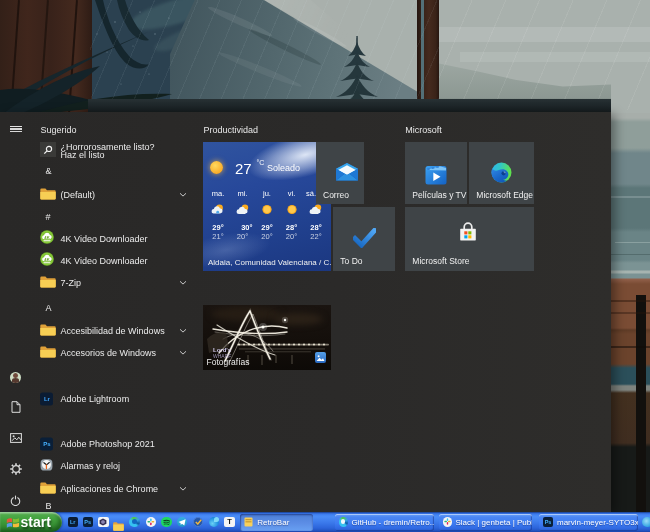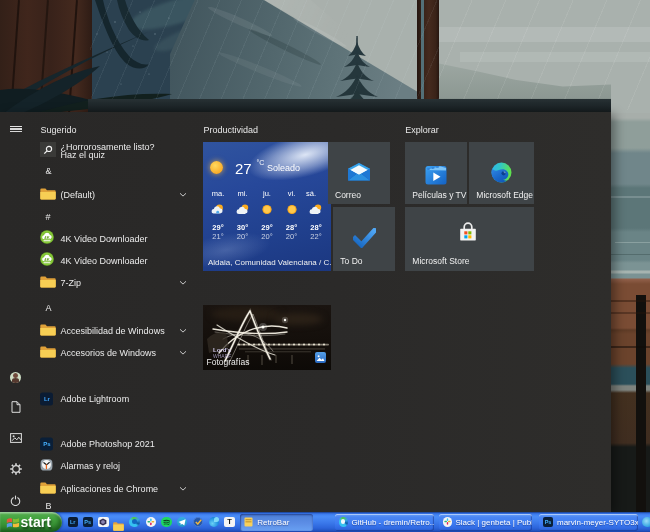--- a/index.html
+++ b/index.html
@@ -132,21 +132,21 @@
     </svg>
 
   <div class="a" style="left:40.4px;top:12.7px;font-size:9px;color:#e8e8e8">Sugerido</div>
   <div class="a" style="left:40.4px;top:30px;width:15.3px;height:15.3px;background:#3a3a38">
     <svg class="a" style="left:2.6px;top:2.6px" width="10" height="10" viewBox="0 0 10 10">
         <circle cx="6" cy="3.9" r="2.6" stroke="#f2f2f2" stroke-width="1.2" fill="none"></circle>
         <line x1="4" y1="5.9" x2="1.3" y2="8.6" stroke="#f2f2f2" stroke-width="1.3"></line>
       </svg>
   </div>
   <div class="a" style="left:60.6px;top:29.6px;font-size:9px;color:#ebebeb;white-space:nowrap">¿Horrorosamente listo?</div>
-    <div class="a" style="left:60.6px;top:38.4px;font-size:9px;color:#ebebeb">Haz el quiz</div>
+    <div class="a" style="left:60.6px;top:38.4px;font-size:9px;color:#ebebeb">Haz el listo</div>
 
   <div class="hdr" style="top:54.1px">&amp;</div>
   <div class="it" style="top:74.6px">
       <span class="ic"><svg width="16" height="12" viewBox="0 0 16 12">
           <path d="M.3 1.8 Q.3 .5 1.5 .5 H5.4 L7 2.2 H14.6 Q15.7 2.2 15.7 3.3 V10.4 Q15.7 11.5 14.6 11.5 H1.4 Q.3 11.5 .3 10.4 Z" fill="#dfa139"></path>
           <path d="M.3 3.9 H15.7 V10.4 Q15.7 11.5 14.6 11.5 H1.4 Q.3 11.5 .3 10.4 Z" fill="#f7ce54"></path>
         </svg></span>
       <span class="tx">(Default)</span>
       <svg class="chev" width="8" height="5" viewBox="0 0 8 5">
         <path d="M1 .8 L4 3.6 L7 .8" stroke="#c8c8c8" stroke-width="1" fill="none"></path>
@@ -227,21 +227,21 @@
           <path d="M.3 3.9 H15.7 V10.4 Q15.7 11.5 14.6 11.5 H1.4 Q.3 11.5 .3 10.4 Z" fill="#f7ce54"></path>
         </svg></span>
       <span class="tx">Aplicaciones de Chrome</span>
       <svg class="chev" width="8" height="5" viewBox="0 0 8 5">
         <path d="M1 .8 L4 3.6 L7 .8" stroke="#c8c8c8" stroke-width="1" fill="none"></path>
       </svg>
     </div>
   <div class="hdr" style="top:389px">B</div>
 
   <div class="a" style="left:203.5px;top:12.7px;font-size:9px;color:#e8e8e8">Productividad</div>
-  <div class="a" style="left:405.3px;top:12.7px;font-size:9px;color:#e8e8e8">Explorar</div>
+  <div class="a" style="left:405.3px;top:12.7px;font-size:9px;color:#e8e8e8">Microsoft</div>
 
   <div class="tile" id="tw" style="overflow:hidden;left:203px;top:30.3px;width:128px;height:128.5px;background:linear-gradient(165deg,#30549f 0%,#27489a 35%,#21418f 65%,#1b3780 100%)">
     <div class="a" style="left:22px;top:-6px;width:140px;height:48px;transform:rotate(-15deg);background:radial-gradient(ellipse closest-side at 58% 45%,rgba(240,246,255,.9),rgba(238,244,255,.4) 60%,rgba(238,244,255,0))"></div>
       <div class="a" style="left:-22px;top:92px;width:90px;height:32px;transform:rotate(-10deg);background:radial-gradient(ellipse closest-side at 50% 50%,rgba(205,222,250,.22),rgba(205,222,250,0))"></div>
     <div class="a" style="left:7px;top:18.5px;width:13px;height:13px;border-radius:50%;background:radial-gradient(circle at 40% 35%,#ffd95e,#f9a825 75%);box-shadow:0 0 5px 1px rgba(255,190,60,.5)"></div>
     <div class="a" style="left:32px;top:18px;font-size:15px;color:#fff">27</div>
     <div class="a" style="left:53.5px;top:16.5px;font-size:7px;color:#fff">°C</div>
     <div class="a" style="left:64px;top:20.5px;font-size:9px;color:#fff">Soleado</div>
     <div class="a" style="left:5px;top:47.2px;width:118px;display:flex;justify-content:space-between;font-size:7.5px;color:#fff">
         <span style="width:20px;text-align:center">ma.</span>
@@ -278,36 +278,36 @@
         </span>
       <span style="width:20px;position:relative;height:14px">
           <svg class="ci" width="15" height="13" viewBox="0 0 15 13">
             <circle cx="9.5" cy="4.6" r="3.2" fill="#fbab1f"></circle>
             <path d="M2.8 11 a2.4 2.4 0 0 1 .5-4.7 a3.2 3.2 0 0 1 6.2-.3 a2.3 2.3 0 0 1 .5 4.6 q0 .4-.5.4 h-6.2 q-.5 0-.5-.4z" fill="#eef3f6"></path>
           </svg>
         </span>
     </div>
     <div class="a" style="left:5px;top:80.7px;width:118px;display:flex;justify-content:space-between;font-size:7.5px;font-weight:bold;color:#fff">
         <span style="width:20px;text-align:center">29°</span>
-        <span style="width:20px;text-align:center">30°</span>
+        <span style="width:20px;text-align:right">30°</span>
         <span style="width:20px;text-align:center">29°</span>
         <span style="width:20px;text-align:center">28°</span>
         <span style="width:20px;text-align:center">28°</span>
       </div>
     <div class="a" style="left:5px;top:89.4px;width:118px;display:flex;justify-content:space-between;font-size:7.5px;color:rgba(255,255,255,.75)">
         <span style="width:20px;text-align:center">21°</span>
         <span style="width:20px;text-align:center">20°</span>
         <span style="width:20px;text-align:center">20°</span>
         <span style="width:20px;text-align:center">20°</span>
         <span style="width:20px;text-align:center">22°</span>
       </div>
     <div class="lb" style="left:5px;bottom:4.2px;font-size:8px">Aldaia, Comunidad Valenciana / C...</div>
   </div>
 
-  <div class="tile" style="left:328px;top:30.3px;width:62px;height:62px">
+  <div class="tile" style="left:316px;top:30.3px;width:48px;height:62px">
     <svg class="a" style="left:20px;top:21px" width="22" height="17.5" viewBox="0 0 22 17.5">
       <path d="M0 5.8 L11 0 L22 5.8 V17.5 H0 Z" fill="#1261c4"></path>
       <path d="M0 5.8 L11 0 L22 5.8 L11 12 Z" fill="#38a5ea"></path>
       <path d="M2.2 6.9 L11 2.3 L19.8 6.9 L11 11.7 Z" fill="#f4fafd"></path>
       <path d="M0 17.5 L8.6 10.7 L11 12 L13.4 10.7 L22 17.5 Z" fill="#2b90e0"></path>
       <path d="M0 5.8 L8.6 10.7 L0 17.5 Z M22 5.8 L13.4 10.7 L22 17.5 Z" fill="#1e78d4"></path>
     </svg>
     <span class="lb">Correo</span>
   </div>
   <div class="tile" style="left:333.3px;top:94.8px;width:62px;height:64px">

